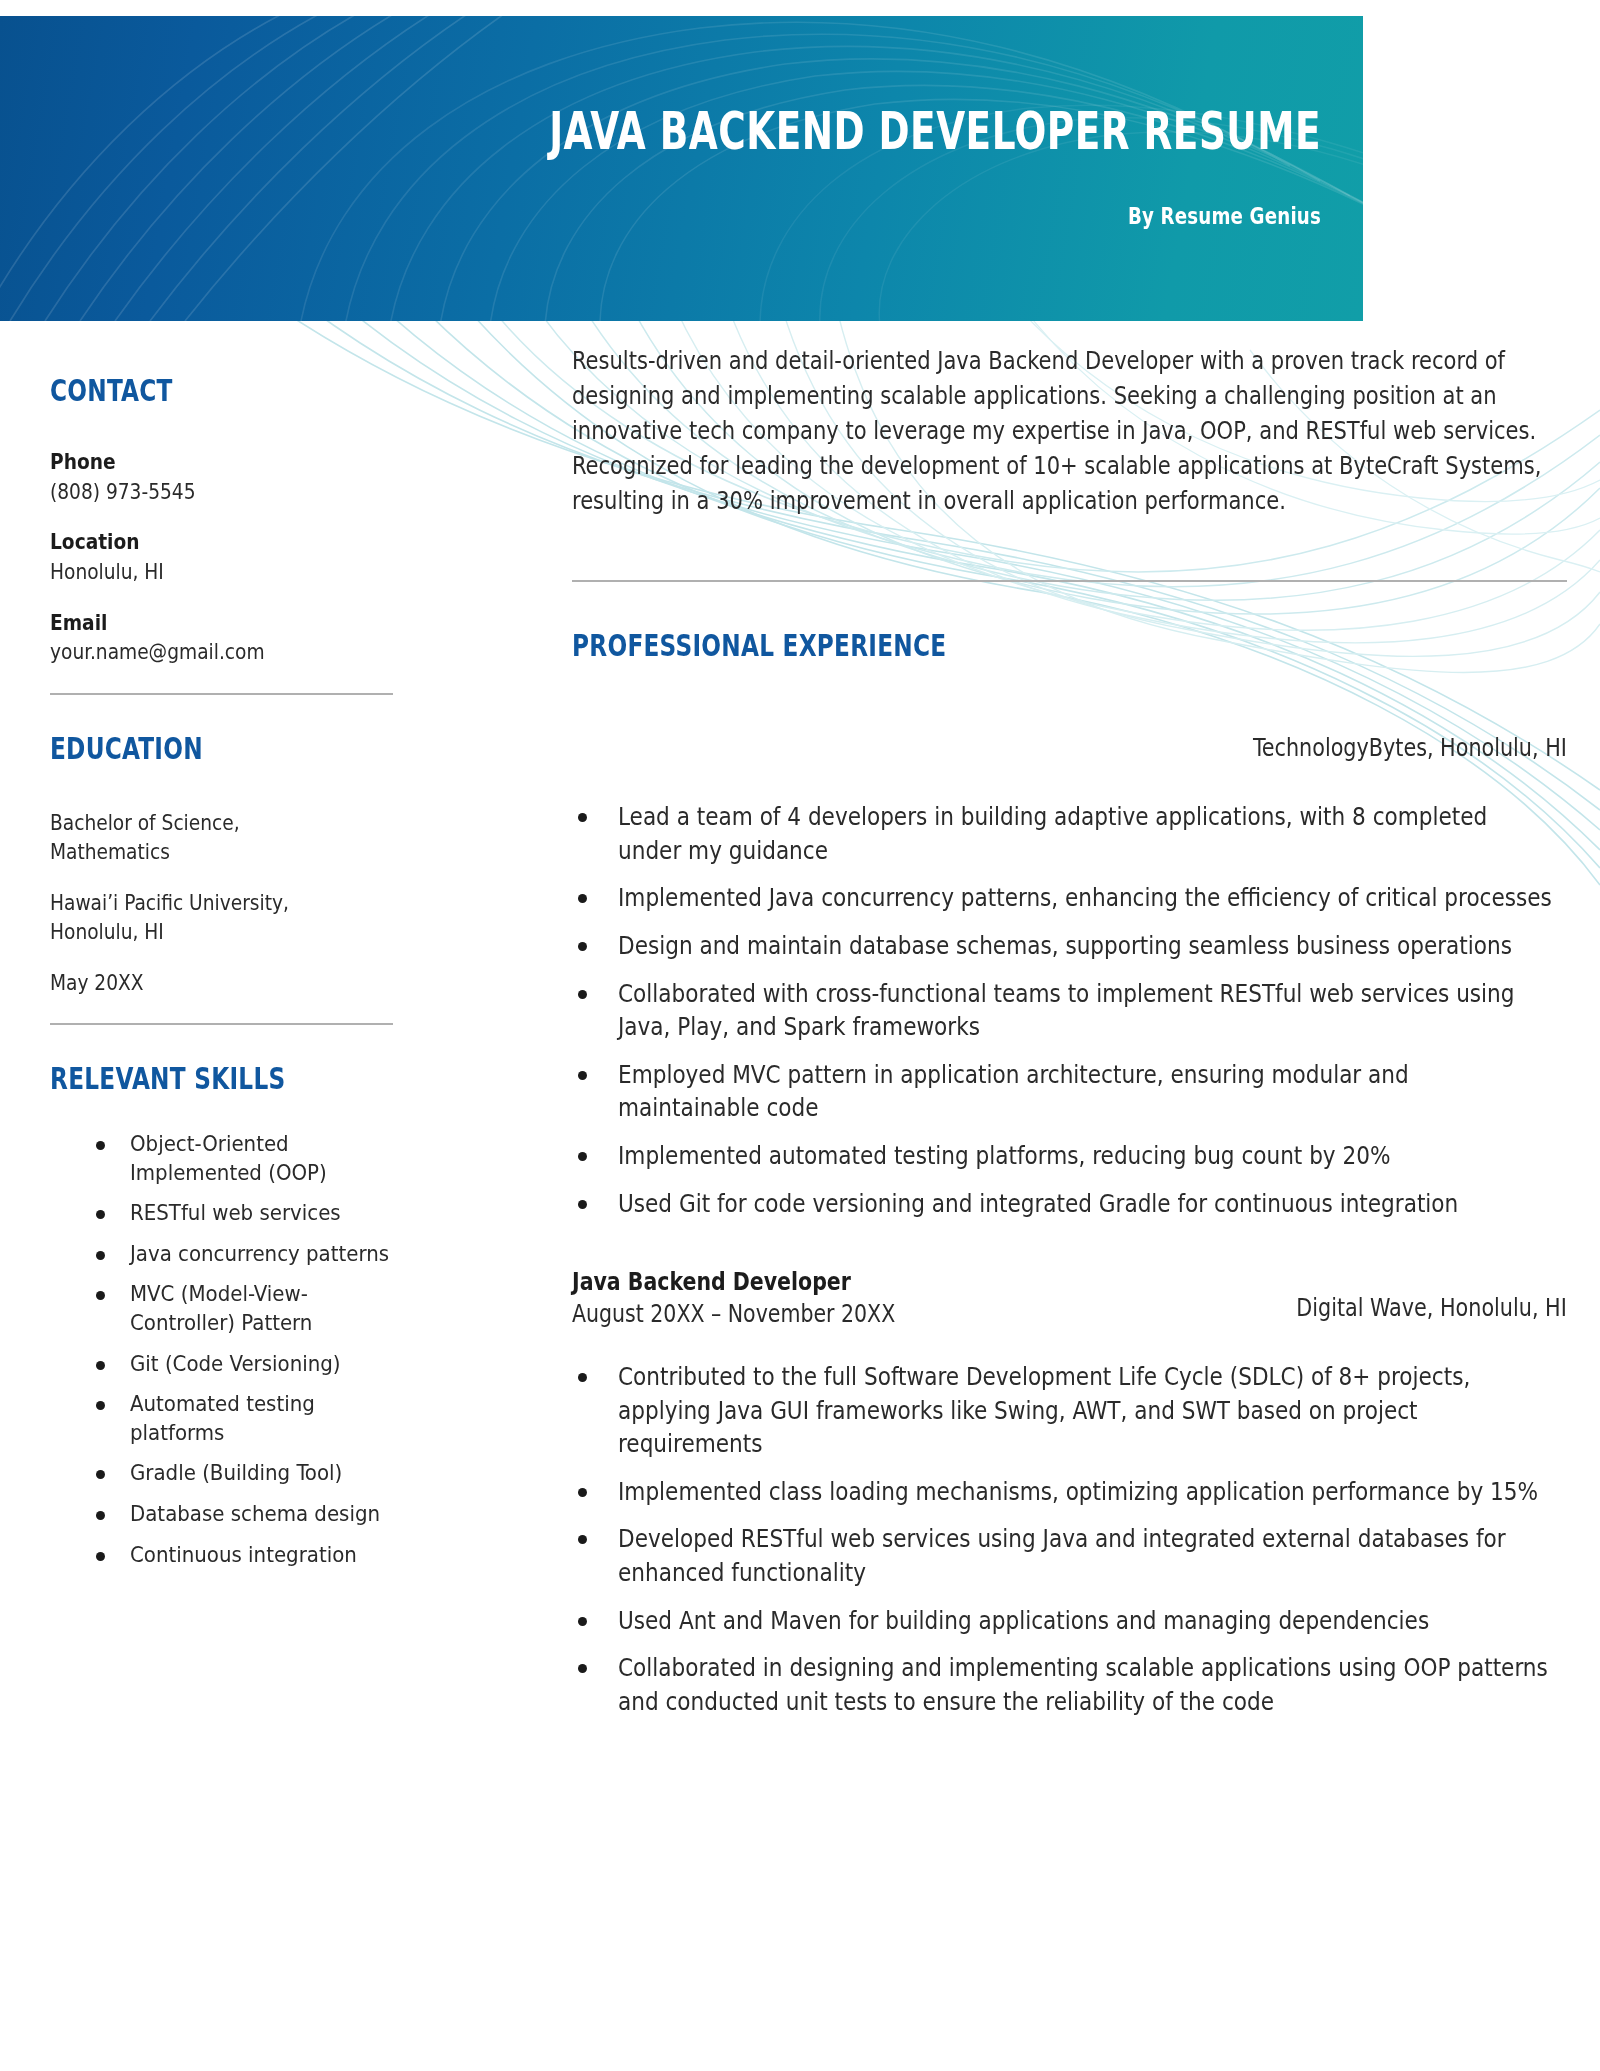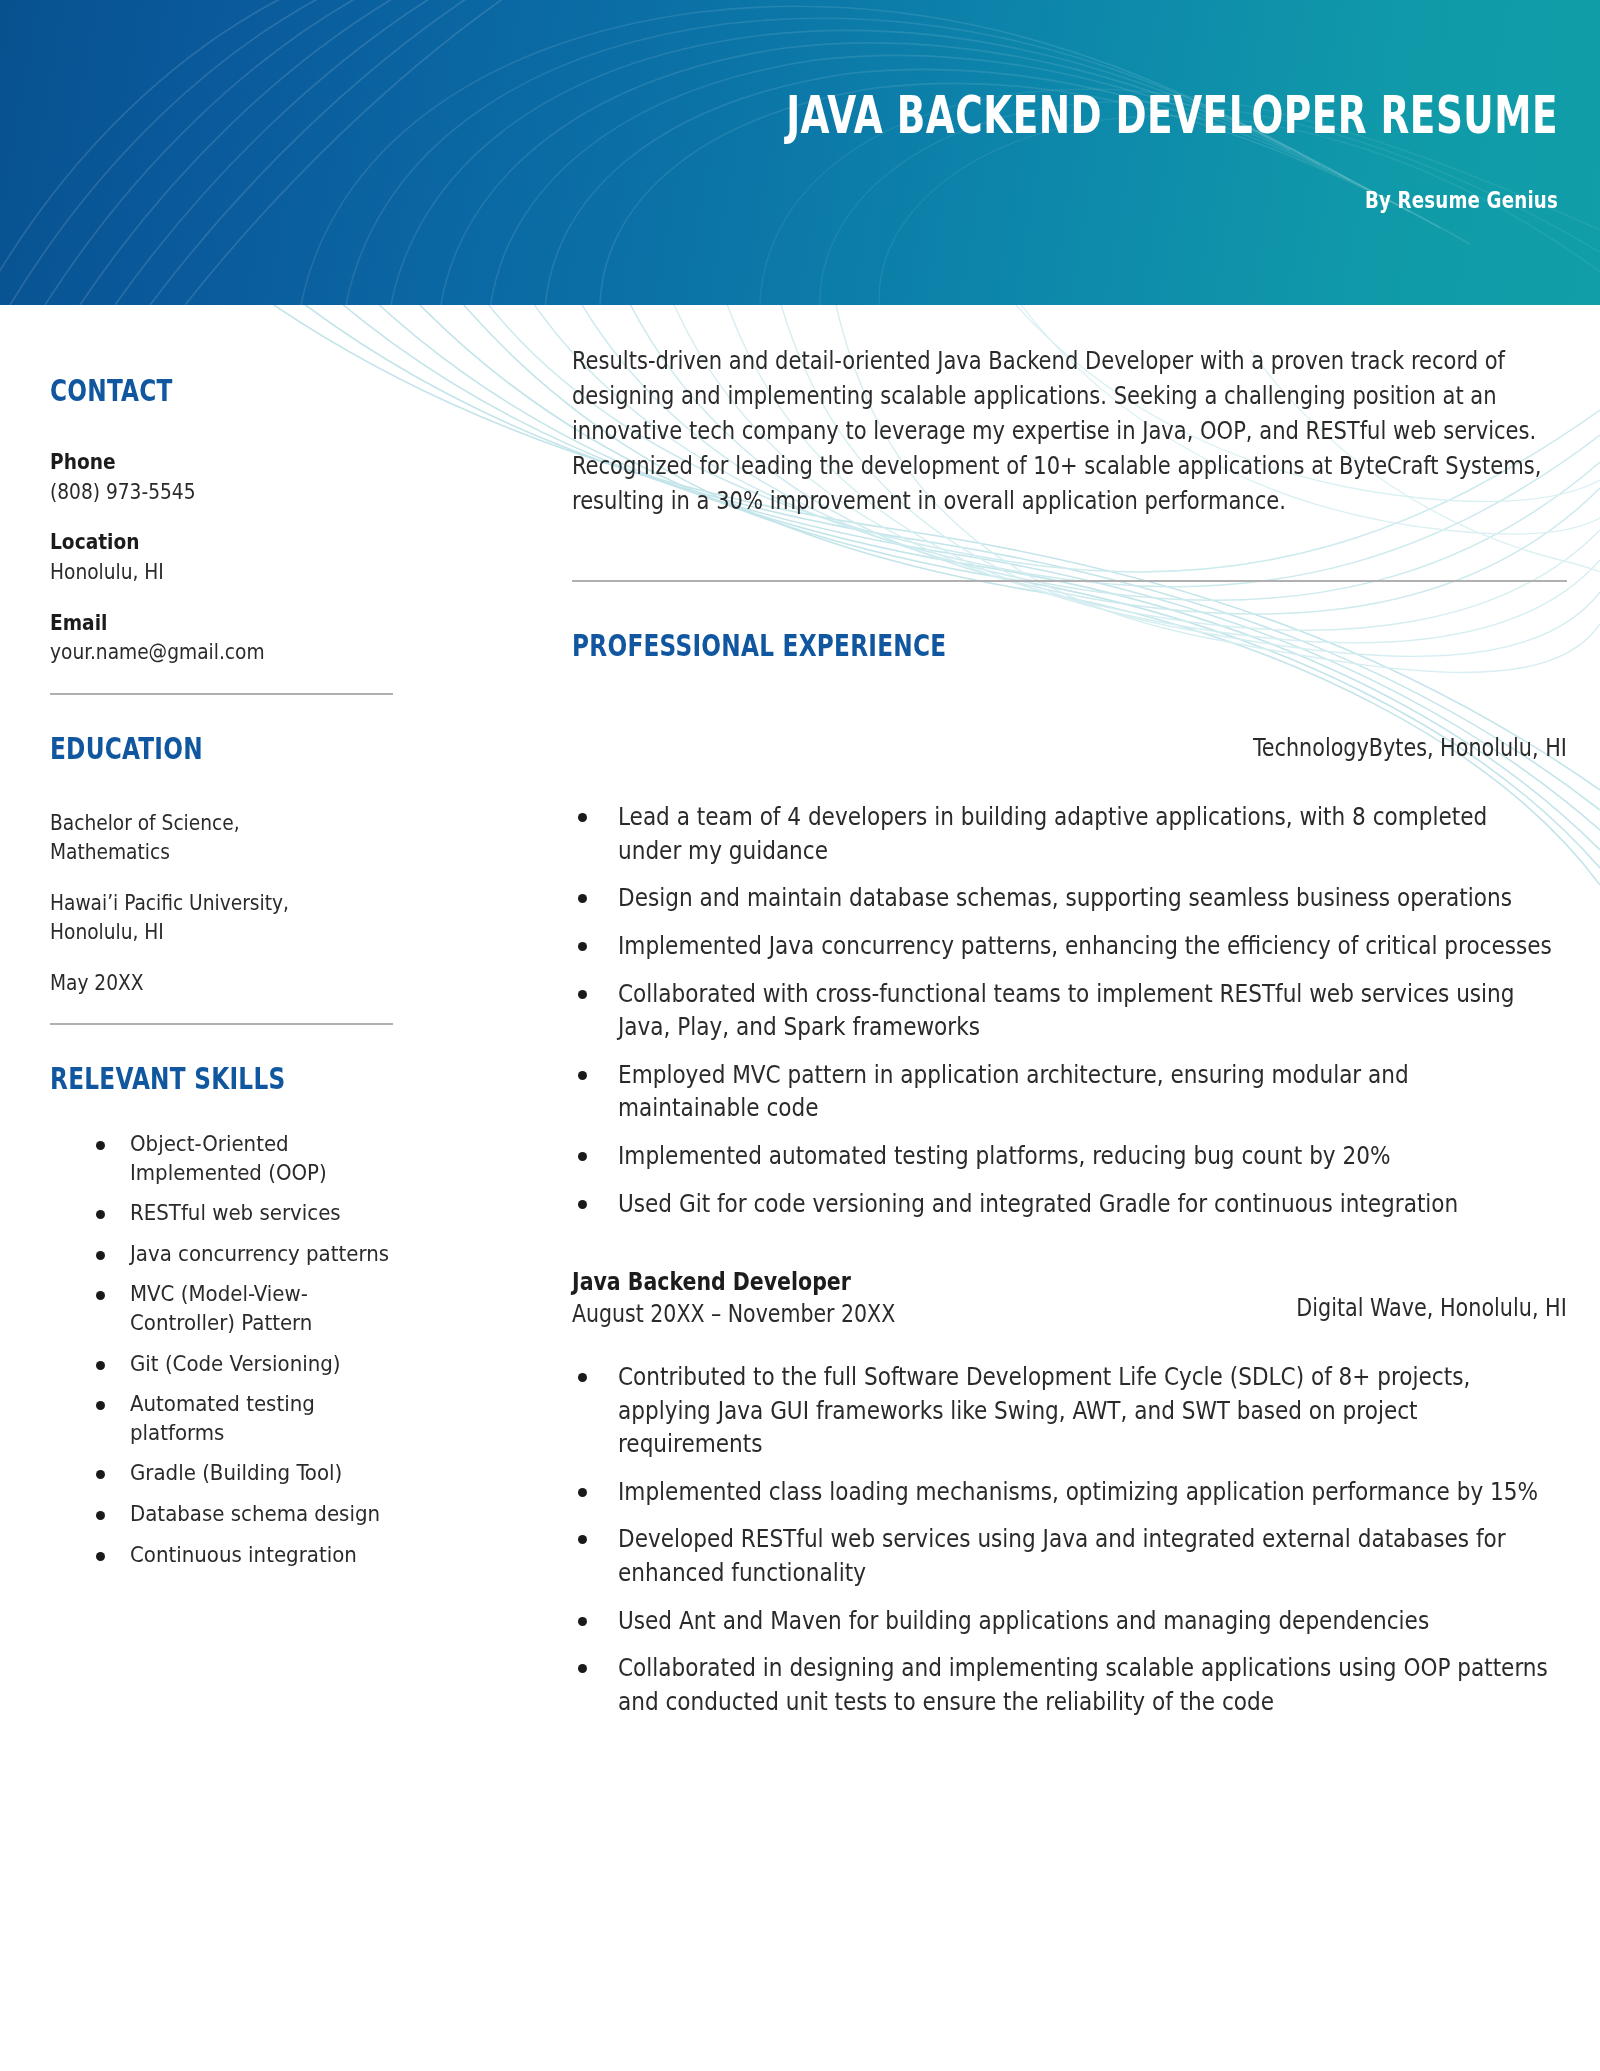--- a/index.html
+++ b/index.html
@@ -20,22 +20,22 @@
     position: relative;
     width: 1600px;
     height: 2071px;
     background: #ffffff;
     overflow: hidden;
   }
 
   
   .header {
     position: absolute;
-    top: 0; left: 0;
-    width: 1600px;
+    top: 16px; left: 0;
+    width: 1363px;
     height: 305px;
     background: linear-gradient(100deg, #08518f 0%, #0a5a9c 14%, #0b6ea5 38%, #0d86ab 64%, #109aa9 86%, #119ea8 100%);
     overflow: hidden;
     z-index: 1;
   }
 
   .header-svg {
     position: absolute;
     top: 0; left: 0;
     width: 1600px;
@@ -418,22 +418,22 @@
       <div class="main-divider"></div>
 
       <div class="section-heading pe-head">PROFESSIONAL EXPERIENCE</div>
 
       <div class="job">
         <div class="job-header">
           <div class="job-company">TechnologyBytes, Honolulu, HI</div>
         </div>
         <ul class="bullets">
           <li class="bullet">Lead a team of 4 developers in building adaptive applications, with 8 completed under my guidance</li>
+          <li class="bullet">Implemented Java concurrency patterns, enhancing the efficiency of critical processes</li>
           <li class="bullet">Design and maintain database schemas, supporting seamless business operations</li>
-          <li class="bullet">Implemented Java concurrency patterns, enhancing the efficiency of critical processes</li>
           <li class="bullet">Collaborated with cross-functional teams to implement RESTful web services using Java, Play, and Spark frameworks</li>
           <li class="bullet">Employed MVC pattern in application architecture, ensuring modular and maintainable code</li>
           <li class="bullet">Implemented automated testing platforms, reducing bug count by 20%</li>
           <li class="bullet">Used Git for code versioning and integrated Gradle for continuous integration</li>
         </ul>
       </div>
 
       <div class="job">
         <div class="job-header">
           <div class="job-left">

